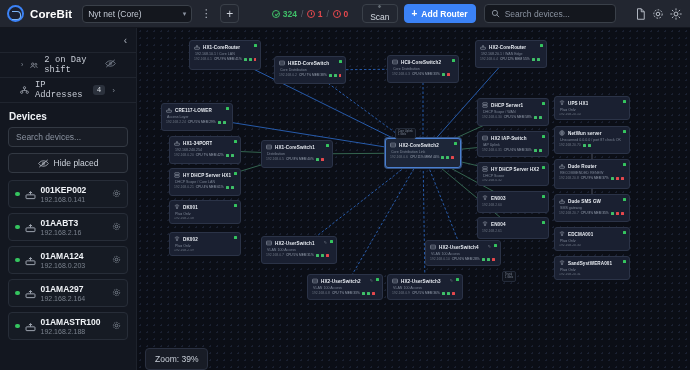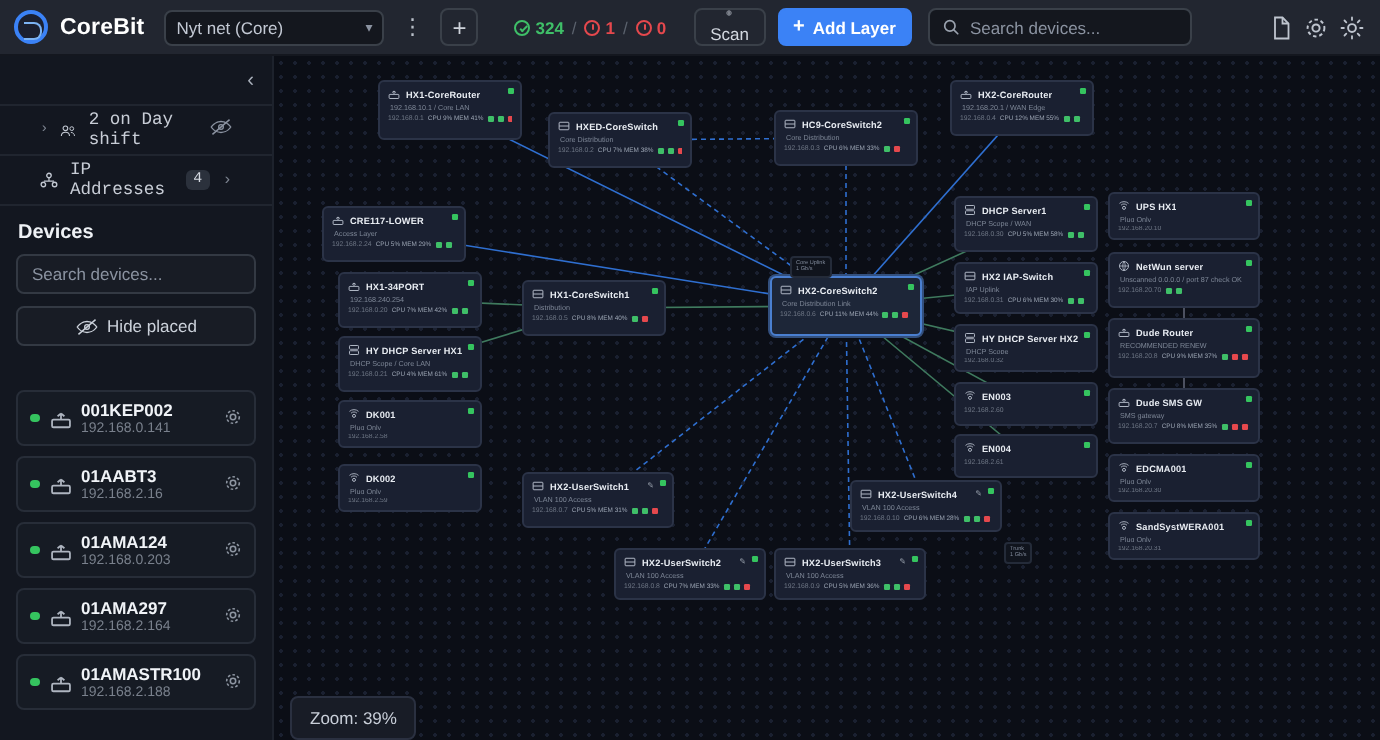--- a/index.html
+++ b/index.html
@@ -46,21 +46,21 @@
   .hdr-icon-btn {
     width: 16px; height: 18px; display: flex; align-items: center; justify-content: center;
     color: #b9bfc9; font-size: 11px; border-radius: 3px;
   }
   .plus-btn {
     width: 19px; height: 19px; border: 1px solid #3a4049; border-radius: 4px;
     display: flex; align-items: center; justify-content: center;
     color: #cdd2da; font-size: 12px; line-height: 1;
   }
   .status-counts {
-    margin-left: 12px;
+    margin-left: 27px;
     display: flex; align-items: center; gap: 3px;
     font-size: 8.5px; font-weight: bold;
   }
   .sc { display: flex; align-items: center; gap: 2.5px; }
   .sc .ring {
     width: 8px; height: 8px; border-radius: 50%;
     border: 1.2px solid currentColor; position: relative;
   }
   .sc .ring.ok::after {
     content:""; position:absolute; left:1.4px; top:2.6px;
@@ -128,21 +128,21 @@
     background: #181c25; border: 1px solid #333943; border-radius: 4px;
     display: flex; align-items: center; padding: 0 7px;
     font-size: 8.5px; color: #8b93a1;
   }
   .hide-placed {
     margin: 0 8px 7px; height: 20px;
     background: #181c25; border: 1px solid #333943; border-radius: 4px;
     display: flex; align-items: center; justify-content: center; gap: 5px;
     font-size: 8.5px; color: #ccd2db;
   }
-  .dev-list { flex: 1; overflow: hidden; padding: 0 8px; display: flex; flex-direction: column; gap: 5px; justify-content: center; }
+  .dev-list { flex: 1; overflow: hidden; padding: 0 8px; display: flex; flex-direction: column; gap: 5px; }
   .dev-item {
     height: 28px; min-height: 28px;
     background: #161b24; border: 1px solid #272d38; border-radius: 4px;
     display: flex; align-items: center; gap: 5px; padding: 0 6px;
   }
   .dot-on { width: 4.5px; height: 4.5px; border-radius: 50%; background: #35c45f; flex: none; }
   .dev-ico { color: #aeb5c0; display: flex; align-items: center; flex: none; }
   .dev-txt { display: flex; flex-direction: column; justify-content: center; gap: 1px; min-width: 0; }
   .dev-name { font-size: 8.5px; font-weight: bold; color: #f0f3f7; white-space: nowrap; }
   .dev-ip { font-size: 7px; color: #79808c; white-space: nowrap; }
@@ -232,21 +232,21 @@
     <div class="hdr-btn" style="margin-left:8px;flex-direction:column;">
       <svg width="9" height="9" viewBox="0 0 16 16">
           <circle cx="8" cy="8" r="6" fill="none" stroke="#cdd3dc" stroke-width="1.4"></circle>
           <path d="M2 8h12M8 2c2 3 2 9 0 12M8 2c-2 3-2 9 0 12" fill="none" stroke="#cdd3dc" stroke-width="1.1"></path>
         </svg>
       <span>Scan</span>
     </div>
 
     <div class="hdr-btn primary">
       <span style="font-size:10px;line-height:1;">+</span>
-      <span>Add Layer</span>
+      <span>Add Router</span>
     </div>
 
 
     <div class="search-box">
       <svg width="9" height="9" viewBox="0 0 16 16">
           <circle cx="7" cy="7" r="4.6" fill="none" stroke="#9aa2ae" stroke-width="1.5"></circle>
           <path d="M10.5 10.5L14 14" stroke="#9aa2ae" stroke-width="1.5" stroke-linecap="round"></path>
         </svg>
       <span>Search devices...</span>
     </div>

